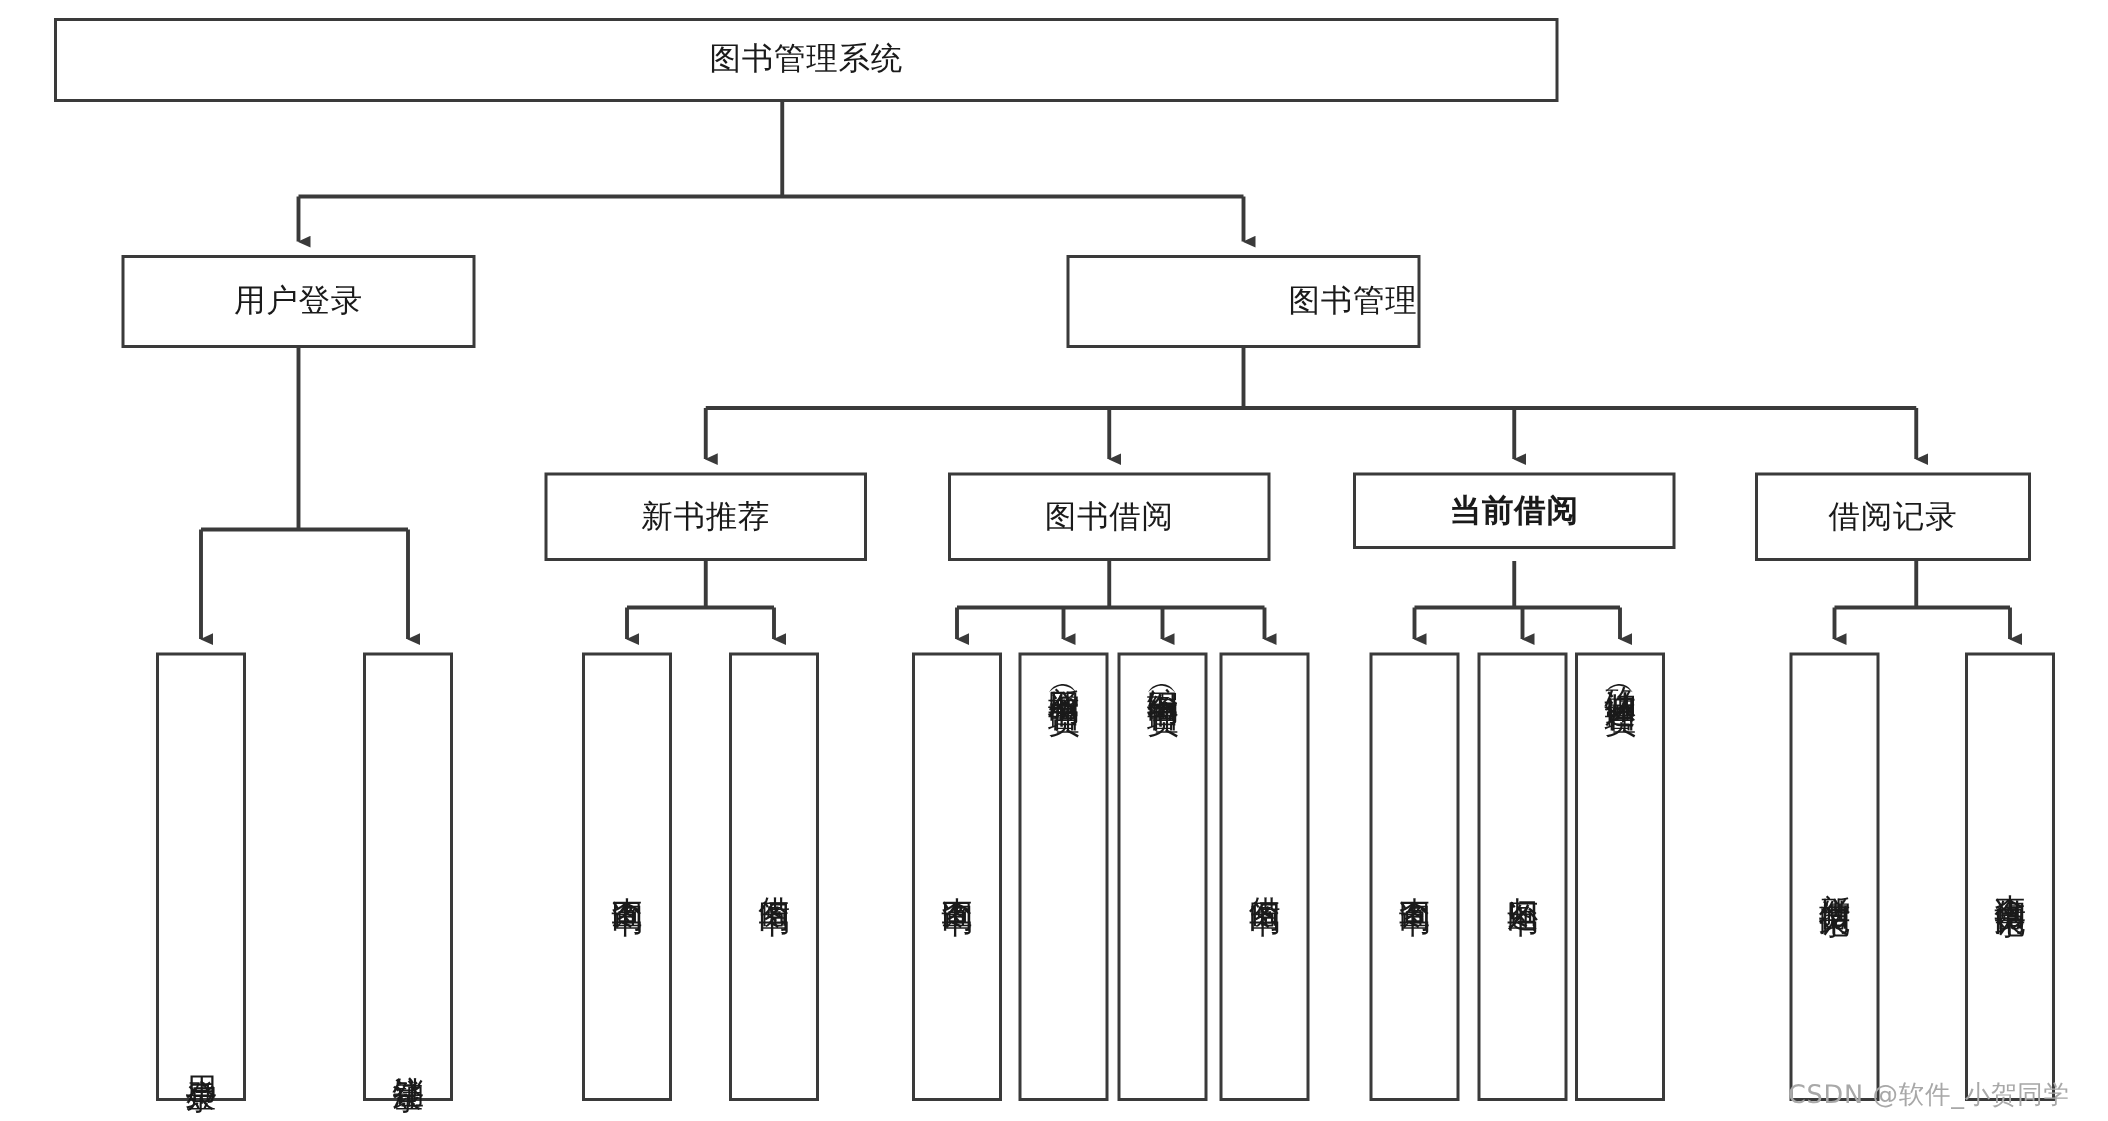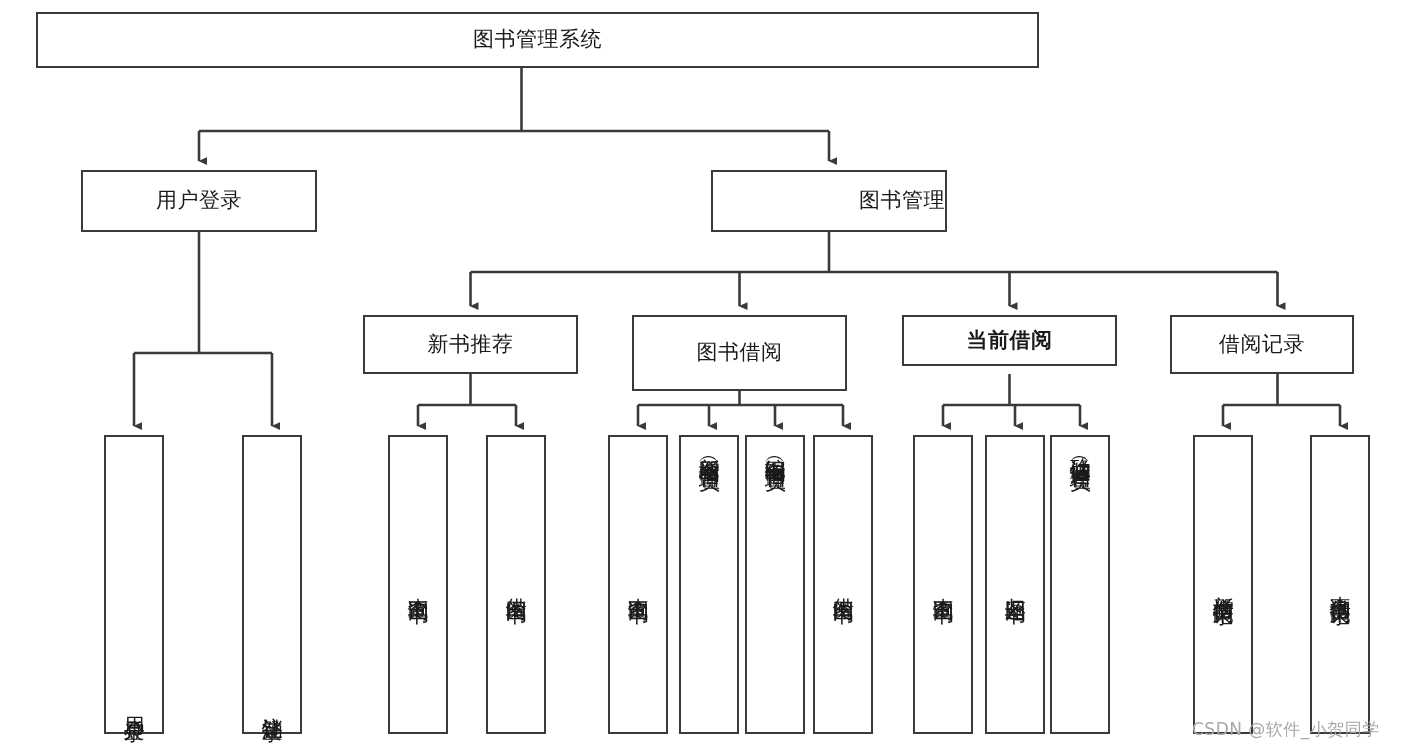--- a/index.html
+++ b/index.html
@@ -150,21 +150,21 @@
   <div class="node-box horizontal" style="left:81px; top:170px; width:236px; height:62px;">
     <span class="node-label">用户登录</span>
   </div>
   <div class="node-box horizontal" style="left:711px; top:170px; width:236px; height:62px;justify-content:flex-end;">
     <span class="node-label">图书管理</span>
   </div>
 
   <div class="node-box horizontal" style="left:363px; top:315px; width:215px; height:59px;">
     <span class="node-label">新书推荐</span>
   </div>
-  <div class="node-box horizontal" style="left:632px; top:315px; width:215px; height:76px;align-items:center;">
+  <div class="node-box horizontal" style="left:632px; top:315px; width:215px; height:59px;align-items:center;">
     <span class="node-label">图书借阅</span>
   </div>
   <div class="node-box horizontal" style="left:902px; top:315px; width:215px; height:51px;font-weight:bold;">
     <span class="node-label">当前借阅</span>
   </div>
   <div class="node-box horizontal" style="left:1170px; top:315px; width:184px; height:59px;">
     <span class="node-label">借阅记录</span>
   </div>
 
   <div class="node-box vertical bottom-anchor" style="left:104px; top:435px; width:60px; height:299px;">

